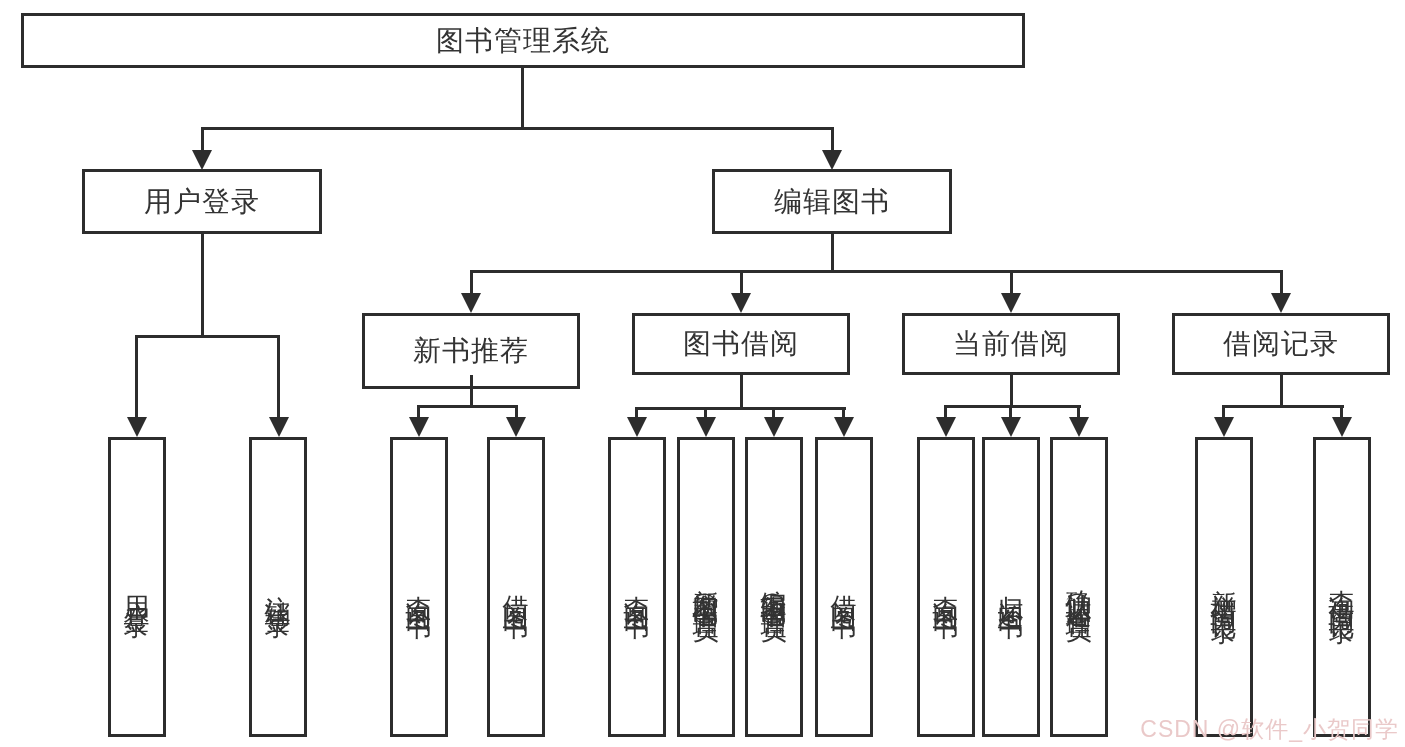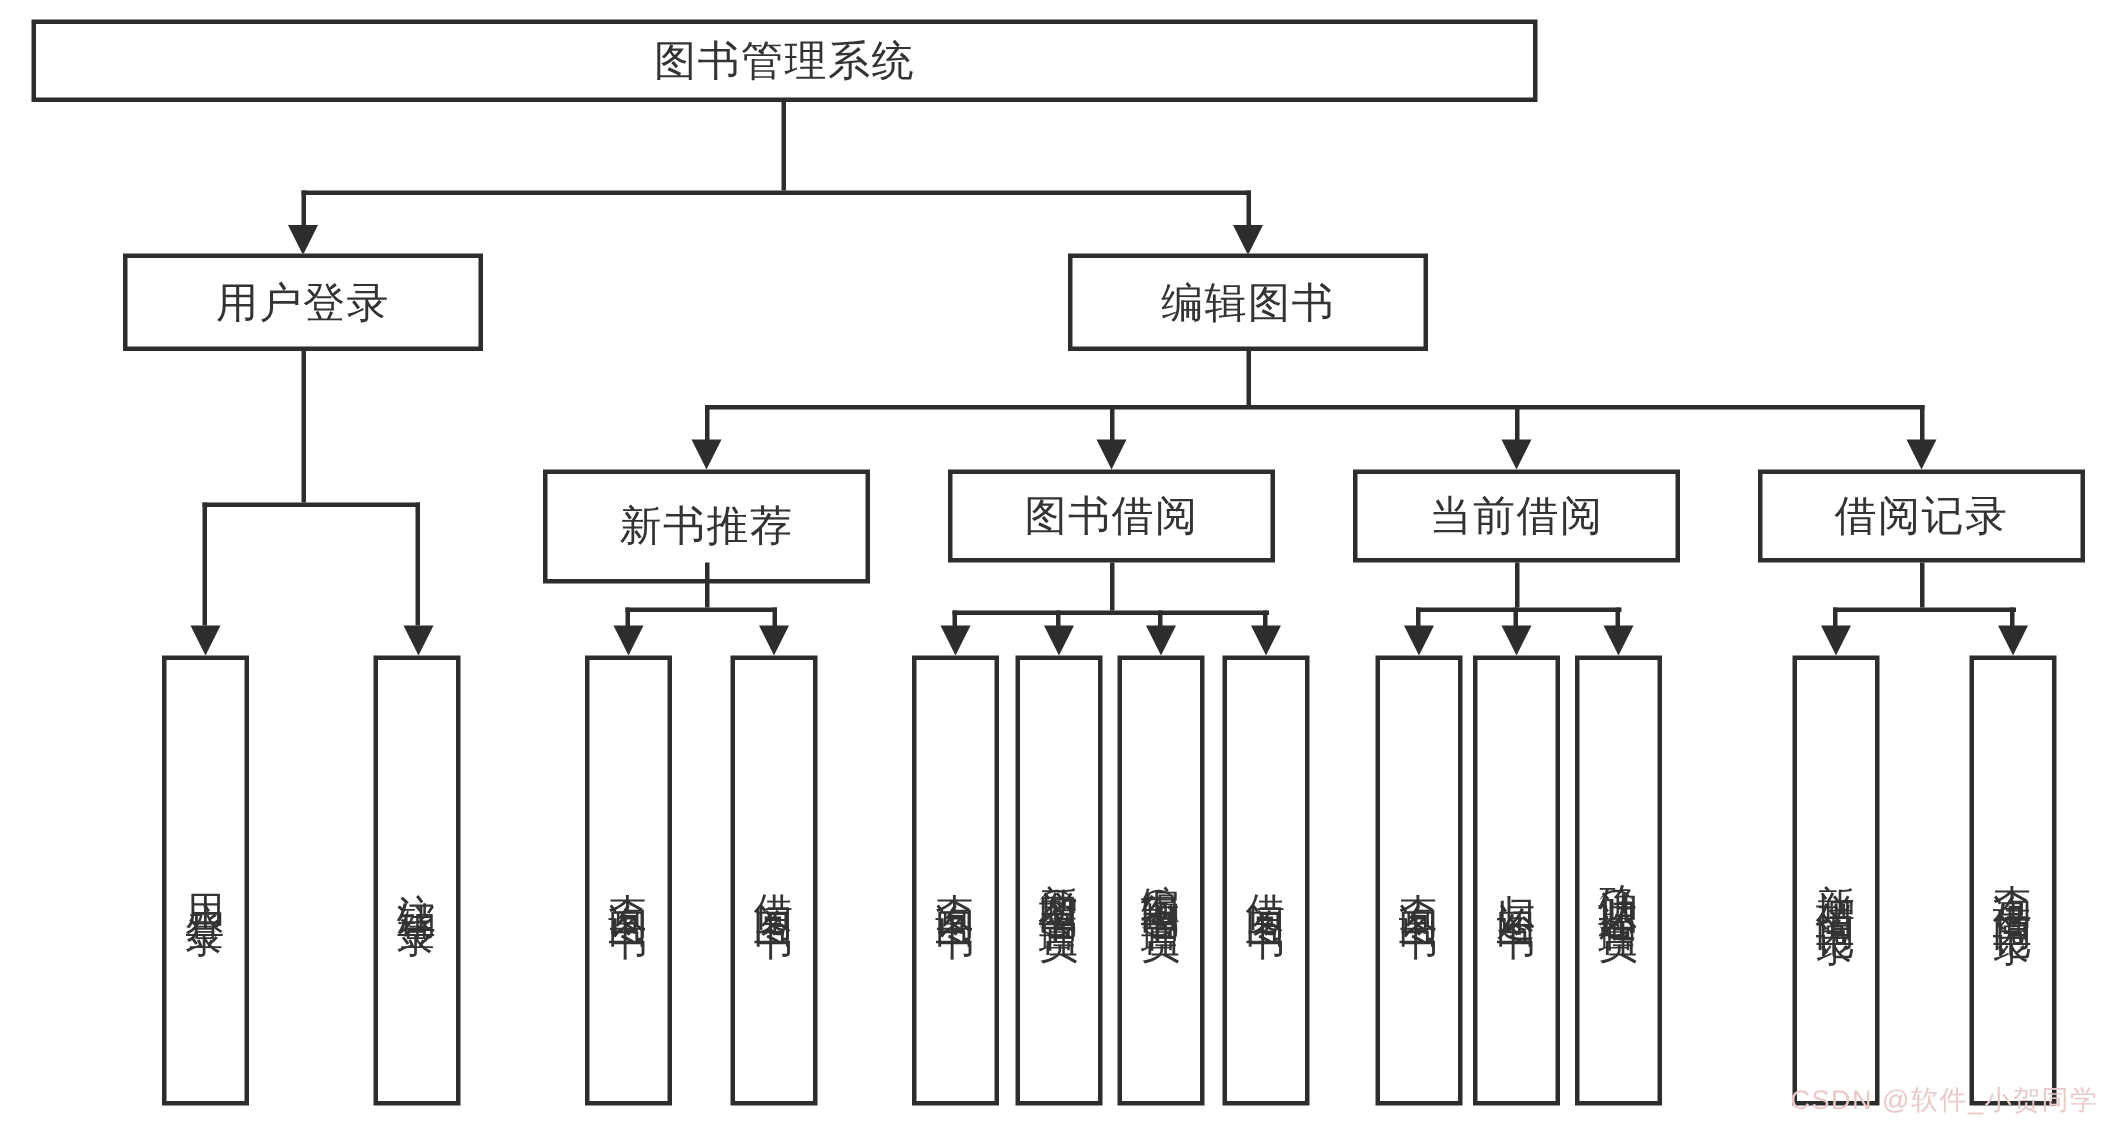--- a/index.html
+++ b/index.html
@@ -26,21 +26,21 @@
   }
   .line { position:absolute; background:var(--line); }
   .arrow {
     position:absolute; width:0; height:0;
     border-left:10px solid transparent;
     border-right:10px solid transparent;
     border-top:20px solid var(--line);
   }
   .watermark {
     position:absolute; right:6px; bottom:2px;
-    font-size:18px; color:var(--watermark); letter-spacing:1px;
+    font-size:23px; color:var(--watermark); letter-spacing:1px;
     z-index:10; white-space:nowrap;margin-left:24px;
   }
 </style>
 </head>
 <body>
 
 <div id="stage">
 
   <div class="box" style="left:21px; top:13px; width:1004px; height:55px;">
     <span class="h-label">图书管理系统</span>

